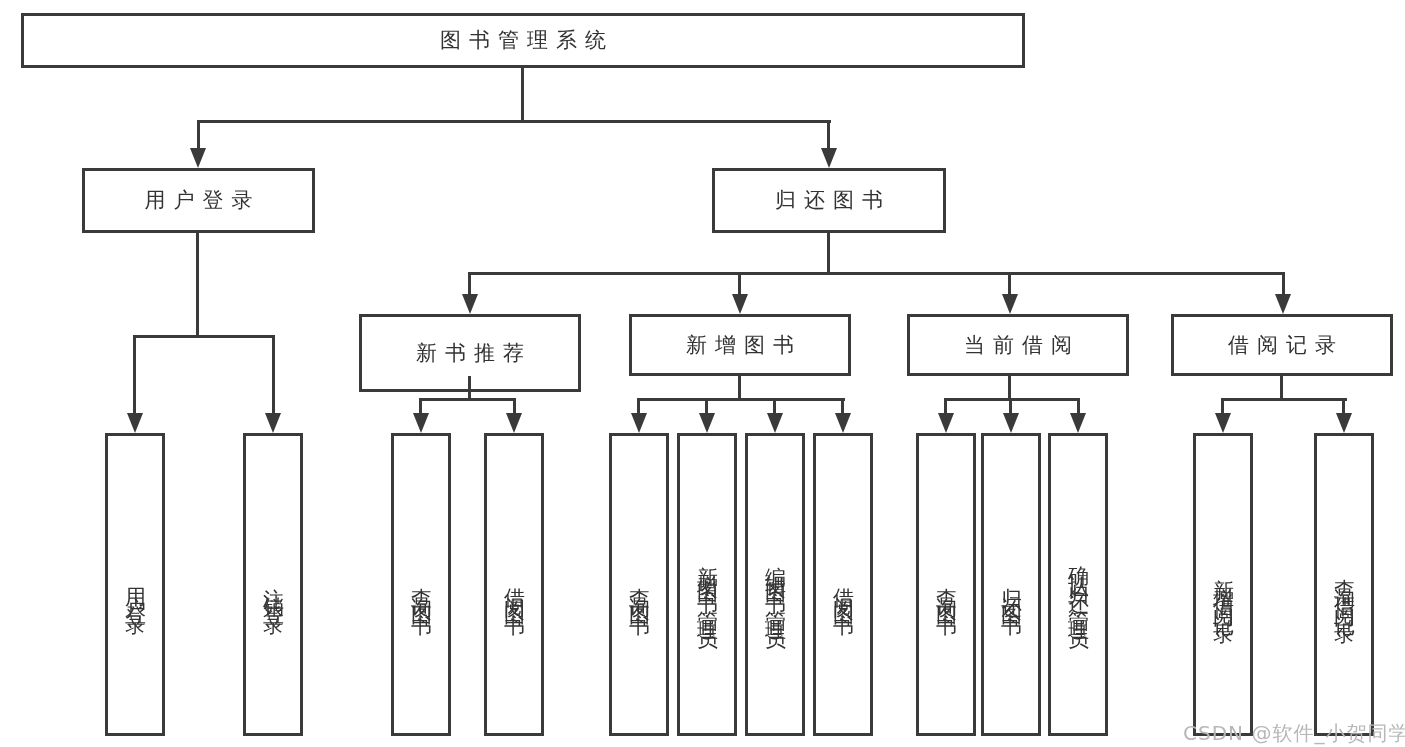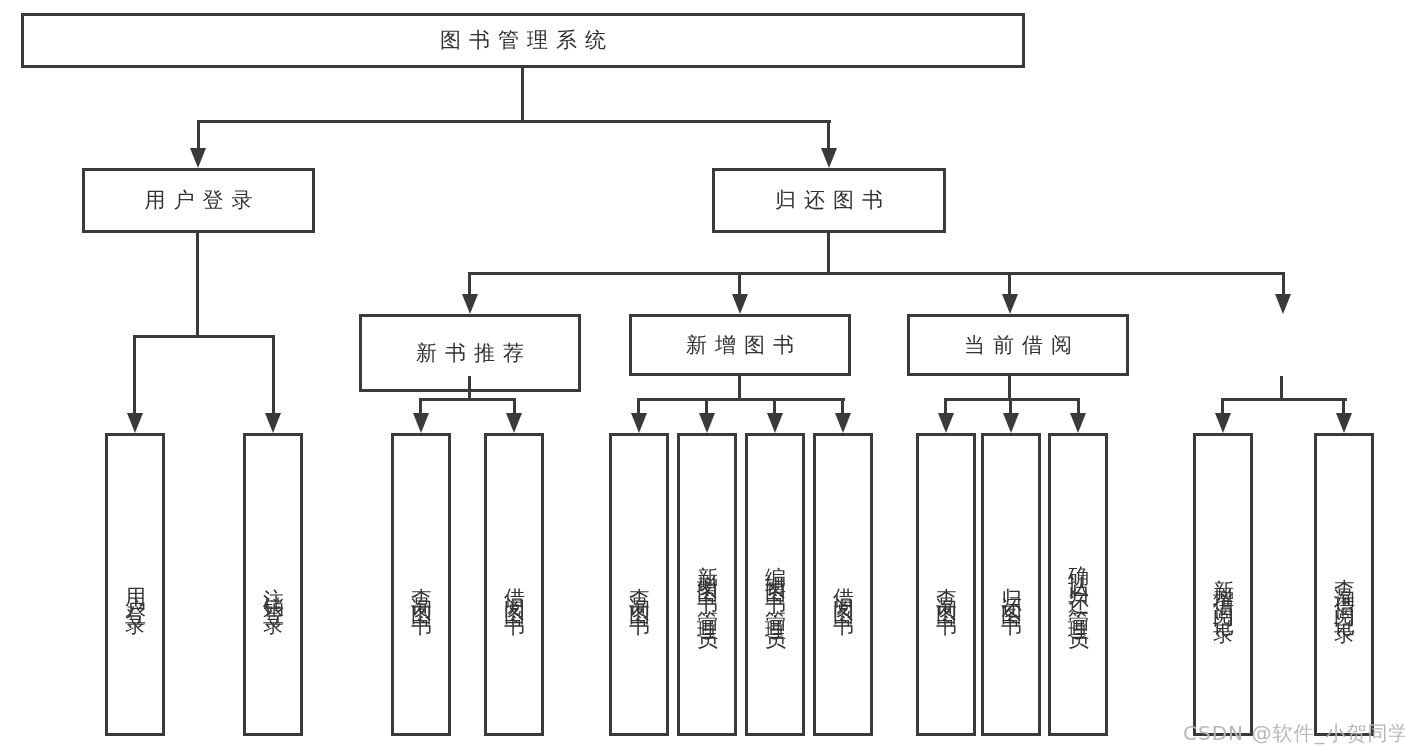--- a/index.html
+++ b/index.html
@@ -87,20 +87,21 @@
   <div class="line" style="left:738px; top:272px; width:3px; height:26px;"></div>
   <div class="arrow" style="left:732px; top:294px;"></div>
   <div class="line" style="left:1008px; top:272px; width:3px; height:26px;"></div>
   <div class="arrow" style="left:1002px; top:294px;"></div>
   <div class="line" style="left:1282px; top:272px; width:3px; height:26px;"></div>
   <div class="arrow" style="left:1275px; top:294px;"></div>
 
   <div class="box hbox" style="left:359px; top:314px; width:222px; height:78px;">新书推荐</div>
   <div class="box hbox" style="left:629px; top:314px; width:222px; height:62px;">新增图书</div>
   <div class="box hbox" style="left:899px; top:314px; width:222px; height:62px;margin-left:8px;">当前借阅</div>
+  <div class="box hbox" style="left:1171px; top:314px; width:222px; height:62px;">借阅记录</div>
 
   <div class="line" style="left:468px; top:376px; width:3px; height:22px;"></div>
   <div class="line" style="left:419px; top:398px; width:97px; height:3px;"></div>
   <div class="line" style="left:419px; top:398px; width:3px; height:18px;"></div>
   <div class="arrow" style="left:413px; top:413px;"></div>
   <div class="line" style="left:513px; top:398px; width:3px; height:18px;"></div>
   <div class="arrow" style="left:506px; top:413px;"></div>
 
   <div class="line" style="left:738px; top:376px; width:3px; height:22px;"></div>
   <div class="line" style="left:637px; top:398px; width:208px; height:3px;"></div>

